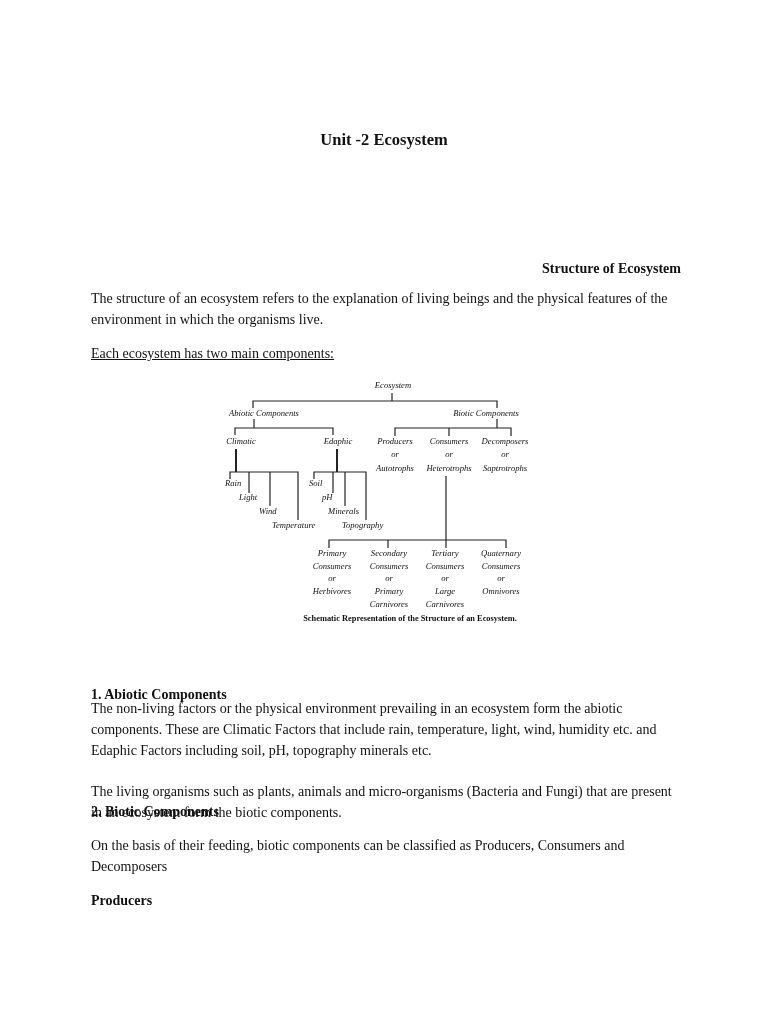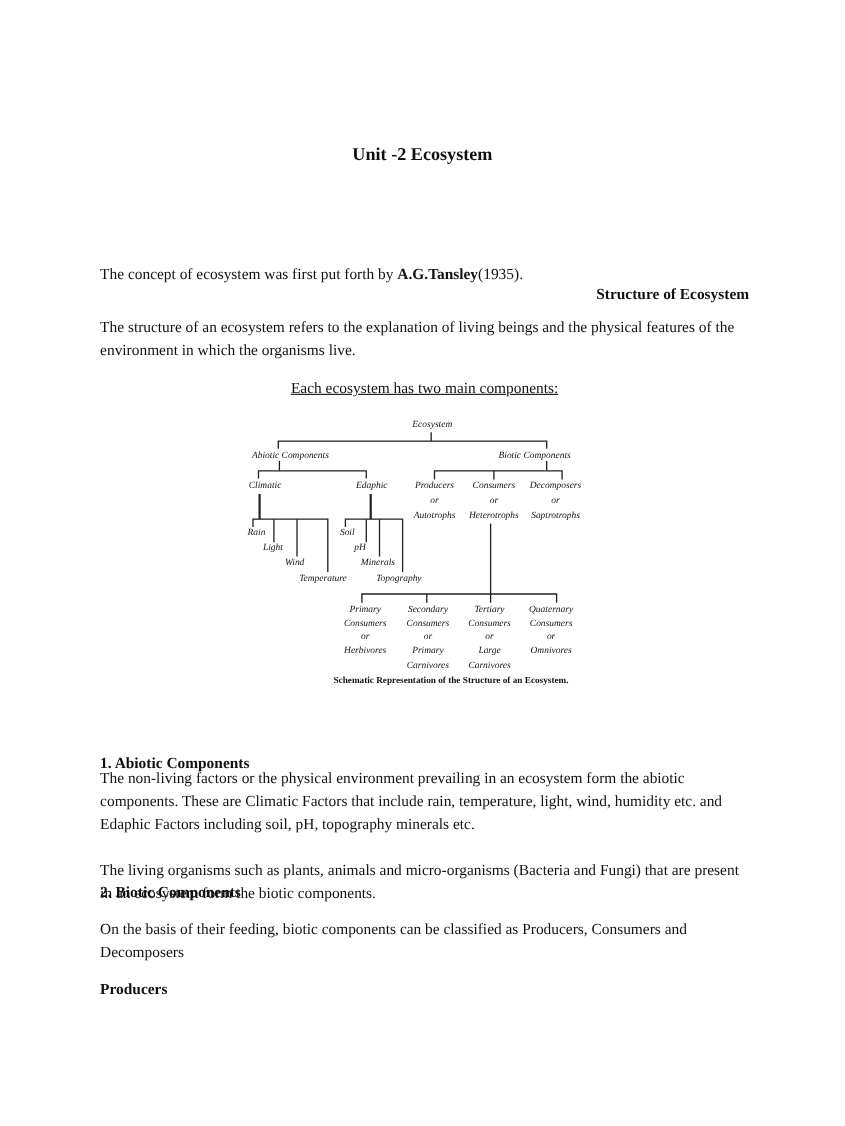--- a/index.html
+++ b/index.html
@@ -16,27 +16,26 @@
   svg line, svg polyline { stroke: #222; stroke-width: 1.2; fill: none; }
 </style>
 </head>
 <body>
 
 <div class="page">
 
   <div class="title">Unit -2 Ecosystem</div>
 
 
-  <p class="p" style="top:240px;"><span>The concept of ecosystem was first put forth by </span><span class="b">A.G.Tansley</span><span>(1935).</span></p>
 
   <p class="p b" style="top:258px;text-align:right;">Structure of Ecosystem</p>
 
   <p class="p" style="top:288px;">The structure of an ecosystem refers to the explanation of living beings and the physical features of the environment in which the organisms live.</p>
 
-  <p class="p u" style="top:343px;text-align:center;">Each ecosystem has two main components:</p>
+  <p class="p u" style="top:343px;">Each ecosystem has two main components:</p>
 
   <svg style="position:absolute; left:0; top:0;" width="768" height="1024" viewBox="0 0 768 1024">
 
     <text x="393" y="388" text-anchor="middle">Ecosystem</text>
     <line x1="392" y1="393" x2="392" y2="401"></line>
     <polyline points="253,408 253,401 497,401 497,408"></polyline>
 
     <text x="264" y="416" text-anchor="middle">Abiotic Components</text>
     <text x="486" y="416" text-anchor="middle">Biotic Components</text>
 

